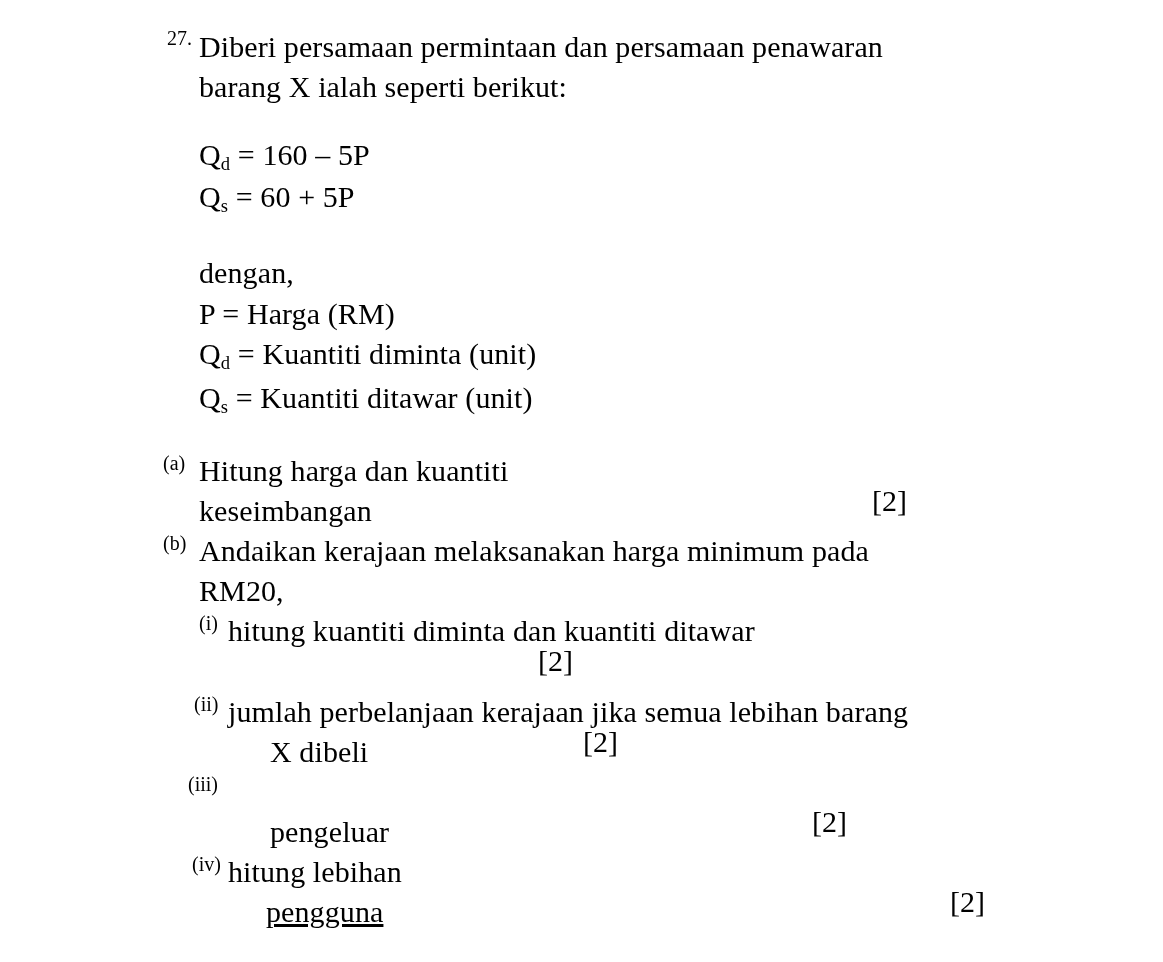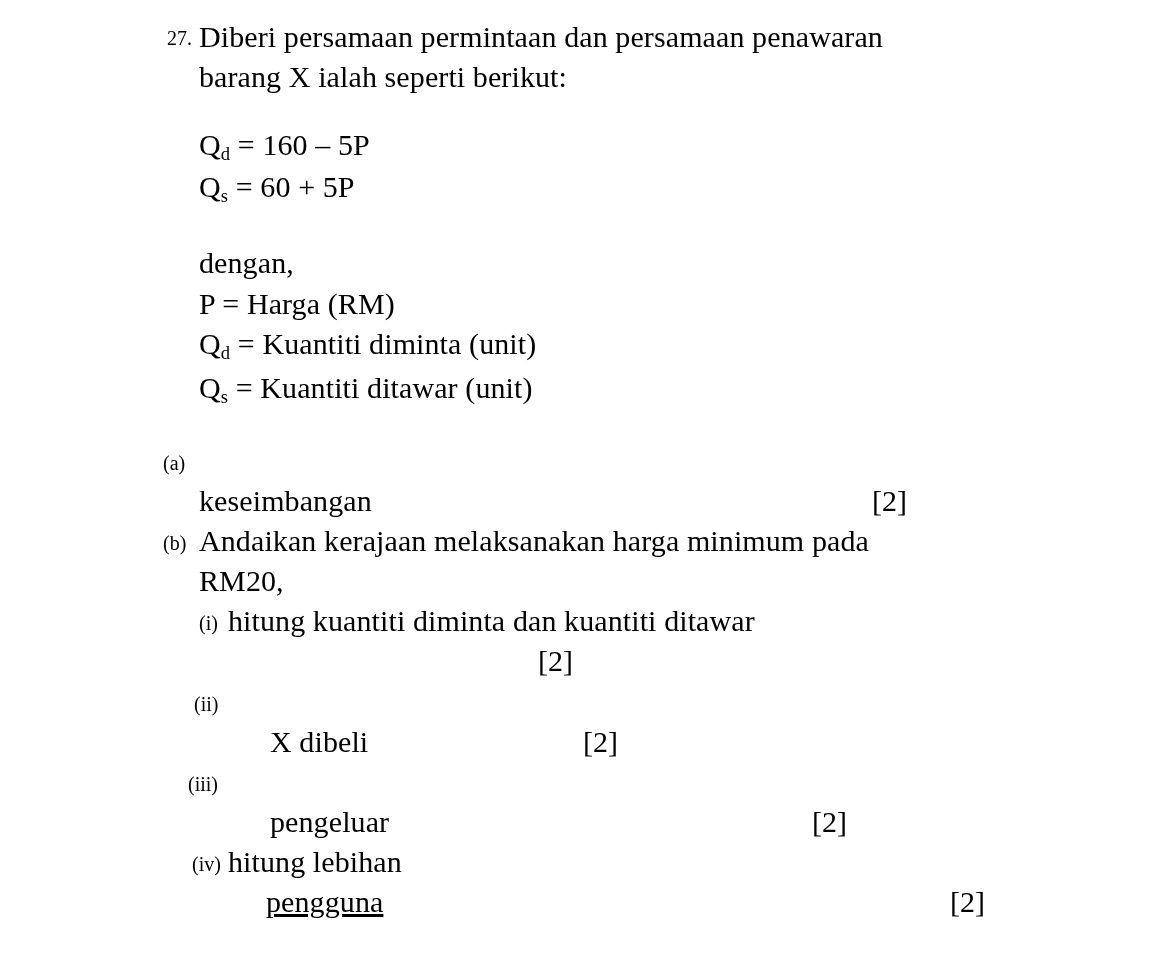--- a/index.html
+++ b/index.html
@@ -23,20 +23,21 @@
     height: 962px;
   }
 
   
   .line {
     position: absolute;
     white-space: pre;
     font-size: 30px;
     line-height: 1;
     letter-spacing: 0.1px;
+    margin-top: 10px;
   }
 
   
   .marker {
     position: absolute;
     white-space: pre;
     font-size: 20px;
     line-height: 1;
   }
 
@@ -71,39 +72,41 @@
   <span class="line" style="left:199px; top:248px;">dengan,</span>
 
   <span class="line" style="left:199px; top:329px;"><span>Q</span><sub>d</sub><span> = Kuantiti diminta (unit)</span></span>
 
   <span class="line" style="left:199px; top:289px;">P = Harga (RM)</span>
 
   <span class="line" style="left:199px; top:373px;"><span>Q</span><sub>s</sub><span> = Kuantiti ditawar (unit)</span></span>
 
   <span class="marker" style="left:163px; top:453px;">(a)</span>
 
+  <span class="line" style="left:199px; top:446px;">Hitung harga dan kuantiti</span>
 
   <span class="line" style="left:199px; top:486px;">keseimbangan</span>
 
   <span class="marks" style="left:872px; top:486px;">[2]</span>
 
   <span class="marker" style="left:163px; top:533px;">(b)</span>
 
   <span class="line" style="left:199px; top:526px;text-align:center;">Andaikan kerajaan melaksanakan harga minimum pada</span>
 
   <span class="line" style="left:199px; top:566px;">RM20,</span>
 
   <span class="marker" style="left:199px; top:613px;">(i)</span>
 
   <span class="line" style="left:228px; top:606px;">hitung kuantiti diminta dan kuantiti ditawar</span>
 
   <span class="marks" style="left:538px; top:646px;">[2]</span>
 
   <span class="marker" style="left:194px; top:694px;">(ii)</span>
 
+  <span class="line" style="left:228px; top:687px;">jumlah perbelanjaan kerajaan jika semua lebihan barang</span>
 
   <span class="line" style="left:270px; top:727px;">X dibeli</span>
 
   <span class="marks" style="left:583px; top:727px;">[2]</span>
 
   <span class="marker" style="left:188px; top:774px;">(iii)</span>
 
 
   <span class="line" style="left:270px; top:807px;">pengeluar</span>
 

